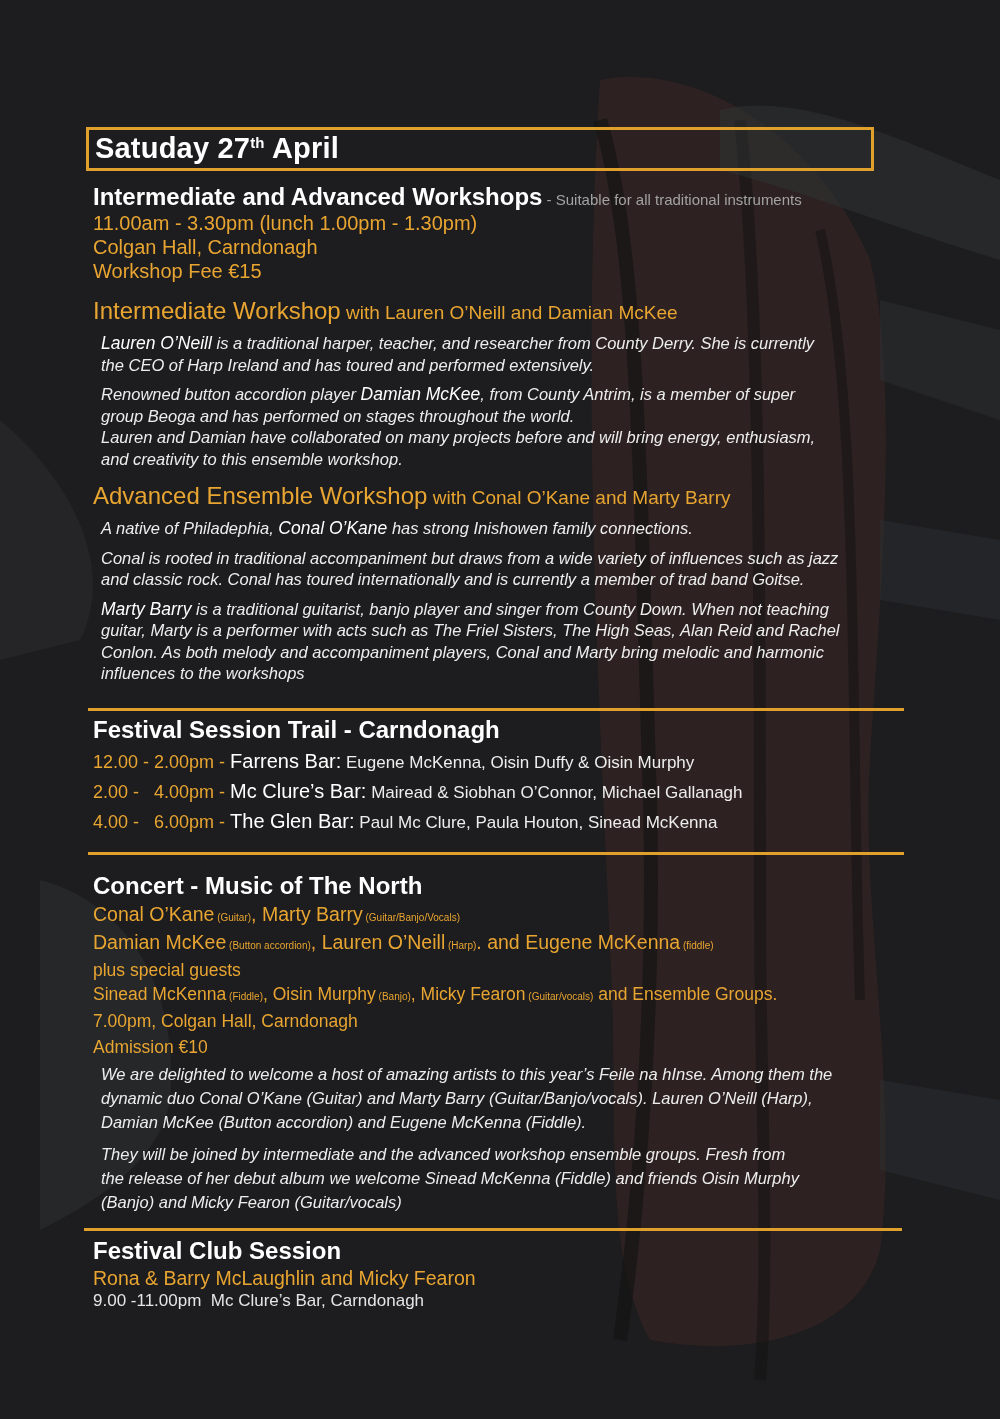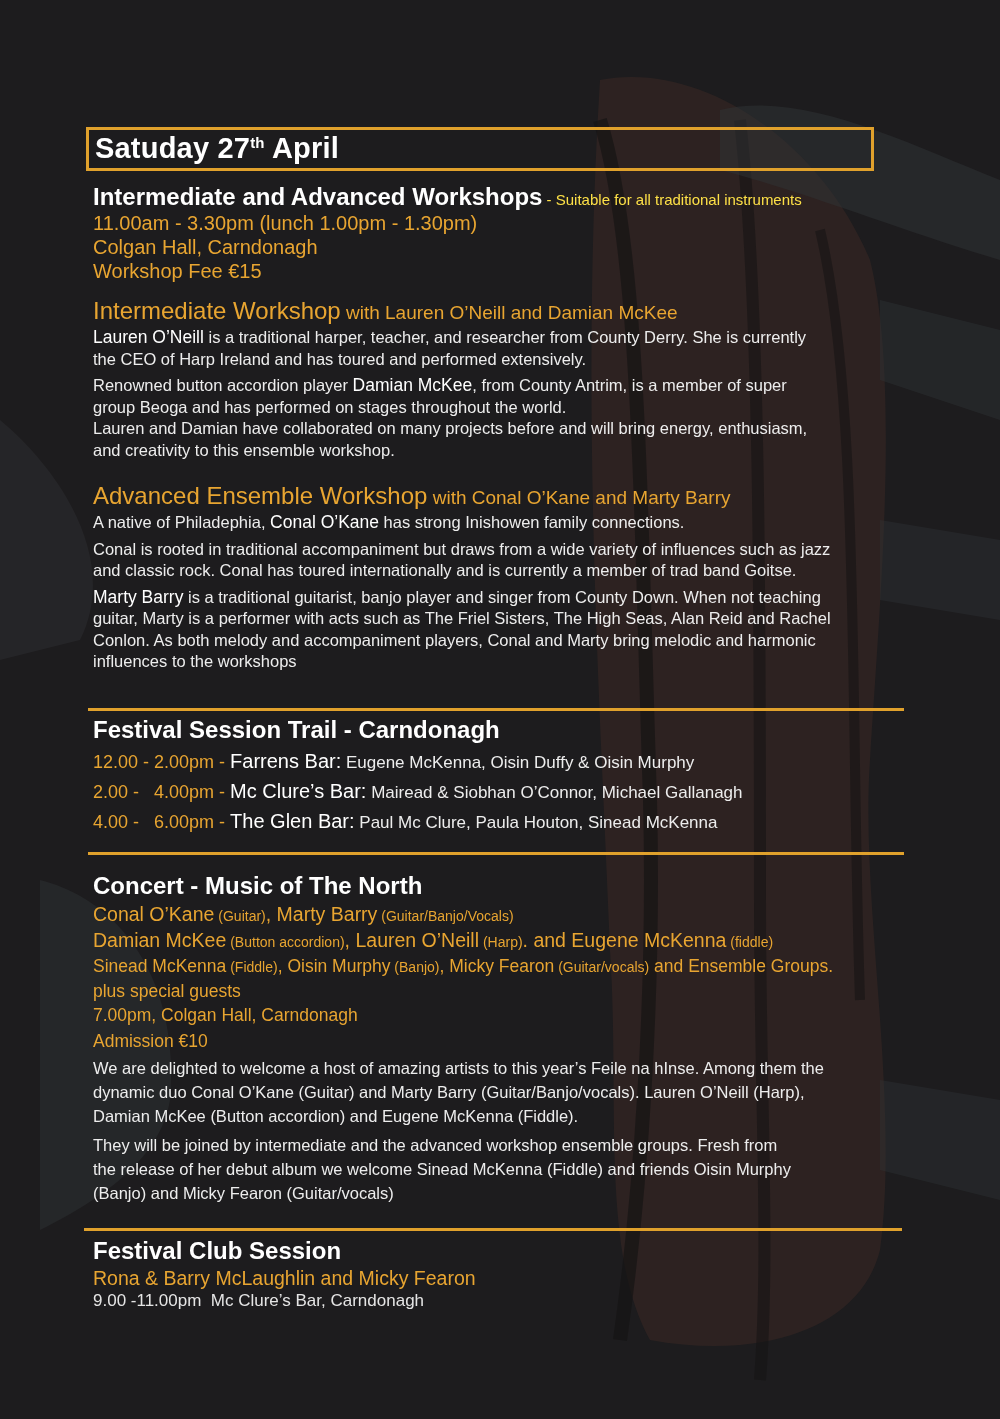--- a/index.html
+++ b/index.html
@@ -16,34 +16,34 @@
     position:absolute; left:86px; top:127px; width:788px; height:44px;
     border:3px solid #e0a12c; box-sizing:border-box;
   }
   .day-title {
     position:absolute; left:6px; top:2px; font-size:29px; font-weight:bold; color:#fff;
     letter-spacing:0.2px;
   }
   .day-title sup { font-size:15px; vertical-align:top; position:relative; top:2px; }
   .blk { position:absolute; left:93px; }
   .h-white { font-size:24px; font-weight:bold; color:#fff; }
-  .h-sub { font-size:15px; color:#fde047; }
+  .h-sub { font-size:15px; color:#a3a3a3; }
   .line-acc { font-size:20px; color:#e8a531; line-height:24px; }
   .h-acc-big { font-size:24px; color:#e8a531; }
   .h-acc-small { font-size:19px; color:#e8a531; }
-  .para { font-size:16.5px; line-height:21.5px; color:#ededed; margin:0; }
+  .para { font-size:16.5px; line-height:21.5px; color:#ededed; margin:8px;font-style:italic; }
   .para b { font-weight:normal; color:#fff; font-size:17.5px; }
   .para + .para { margin-top:5px; }
   .rule { position:absolute; height:3px; background:#e0a12c; }
   .trail-row { font-size:18px; line-height:29px; white-space:nowrap; }
   .trail-row .time { color:#e8a531; }
   .trail-row .bar { color:#fff; font-size:20px; }
   .trail-row .acts { color:#ededed; font-size:17px;text-align:center; }
   .concert-line { font-size:19.5px; line-height:24px; color:#e8a531; white-space:nowrap; }
-  .concert-line .inst { font-size:14px; }
+  .concert-line .inst { font-size:10px; }
 </style>
 </head>
 <body>
 
 <svg class="bg-art" width="1000" height="1419" viewBox="0 0 1000 1419">
   <path d="M600 80 C700 60 820 140 870 260 C900 380 880 600 870 760 C860 900 900 1100 880 1250 C860 1330 760 1360 650 1340 C600 1250 620 1100 610 950 C600 700 580 400 600 80 Z" fill="#3a2824" opacity="0.55"></path>
   <path d="M600 120 C640 250 640 500 650 800 C655 1000 640 1200 620 1340" stroke="#161414" stroke-width="14" fill="none" opacity="0.7"></path>
   <path d="M740 120 C760 300 760 600 760 900 C760 1100 770 1250 760 1380" stroke="#161414" stroke-width="12" fill="none" opacity="0.6"></path>
   <path d="M820 230 C860 400 850 700 860 1000" stroke="#161414" stroke-width="10" fill="none" opacity="0.6"></path>
   <path d="M720 110 C800 90 900 140 1000 180 L1000 260 C900 230 800 190 720 170 Z" fill="#2f3436" opacity="0.5"></path>
@@ -94,22 +94,22 @@
     <div class="trail-row"><span class="time" style="white-space:pre;">2.00 -   4.00pm - </span><span class="bar">Mc Clure’s Bar:</span><span class="acts"> Mairead &amp; Siobhan O’Connor, Michael Gallanagh</span></div>
     <div class="trail-row"><span class="time" style="white-space:pre;">4.00 -   6.00pm - </span><span class="bar">The Glen Bar:</span><span class="acts"> Paul Mc Clure, Paula Houton, Sinead McKenna</span></div>
   </div>
 
   <div class="rule" style="left:88px; top:852px; width:816px;"></div>
 
   <div class="blk" style="top:872px;">
     <div class="h-white" style="margin-bottom:2px;">Concert - Music of The North</div>
     <div class="concert-line"><span>Conal O’Kane</span><span class="inst"> (Guitar)</span><span>, </span><span>Marty Barry</span><span class="inst"> (Guitar/Banjo/Vocals)</span></div>
     <div class="concert-line"><span>Damian McKee</span><span class="inst"> (Button accordion)</span><span>, </span><span>Lauren O’Neill</span><span class="inst"> (Harp)</span><span>. and Eugene McKenna</span><span class="inst"> (fiddle)</span></div>
+    <div class="concert-line small" style="font-size:17.5px;">plus special guests</div>
     <div class="concert-line" style="font-size:17.5px;"><span>Sinead McKenna</span><span class="inst"> (Fiddle)</span><span>, </span><span>Oisin Murphy</span><span class="inst"> (Banjo)</span><span>, </span><span>Micky Fearon</span><span class="inst"> (Guitar/vocals)</span><span>  and Ensemble Groups.</span></div>
-    <div class="concert-line small" style="font-size:17.5px;">plus special guests</div>
     <div class="concert-line" style="font-size:17.5px;">7.00pm, Colgan Hall, Carndonagh</div>
     <div class="concert-line" style="font-size:17.5px; margin-top:2px;">Admission €10</div>
     <p class="para" style="width:770px; margin-top:3px; line-height:24px;">We are delighted to welcome a host of amazing artists to this year’s Feile na hInse. Among them the dynamic duo Conal O’Kane (Guitar) and Marty Barry (Guitar/Banjo/vocals). Lauren O’Neill (Harp), Damian McKee (Button accordion) and Eugene McKenna (Fiddle).</p>
     <p class="para" style="width:700px; line-height:24px;">They will be joined by intermediate and the advanced workshop  ensemble groups. Fresh from the release of her debut album we welcome Sinead McKenna (Fiddle) and friends Oisin Murphy (Banjo) and Micky Fearon (Guitar/vocals)</p>
   </div>
 
   <div class="rule" style="left:84px; top:1228px; width:818px;"></div>
 
   <div class="blk" style="top:1237px;">
     <div class="h-white">Festival Club Session</div>

